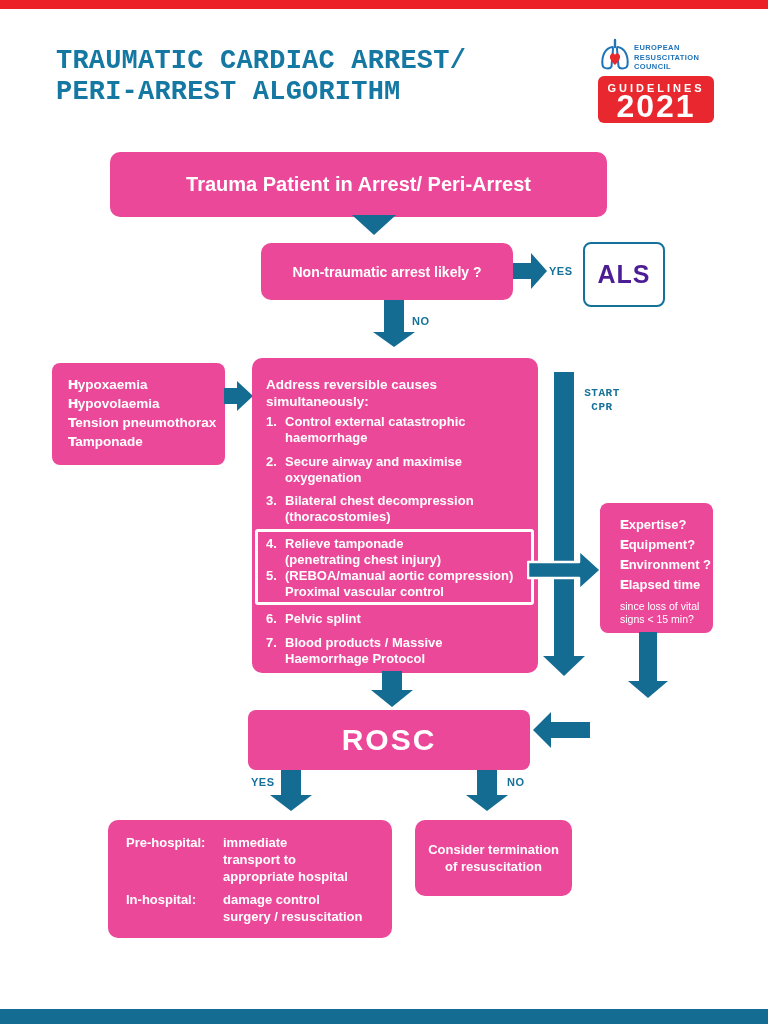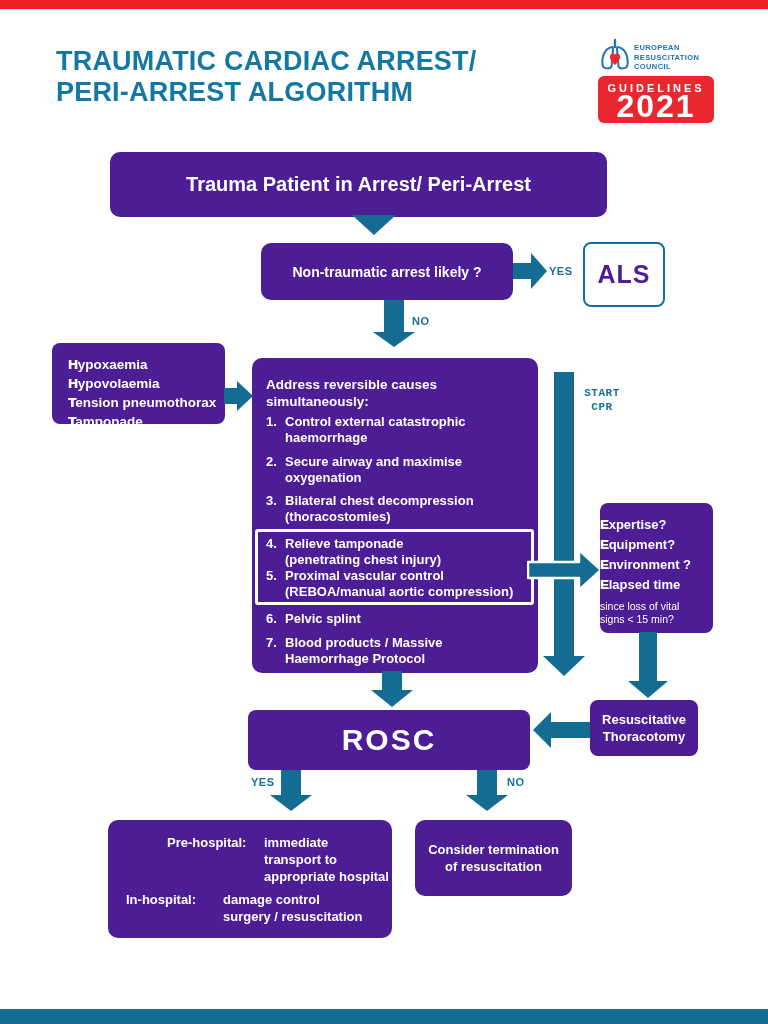--- a/index.html
+++ b/index.html
@@ -1,30 +1,30 @@
 <!DOCTYPE html>
 <html><head>
 <meta charset="utf-8">
 <style>
   html,body{margin:0;padding:0;background:#fff;}
   .page{position:relative;width:768px;height:1024px;background:#ffffff;overflow:hidden;
         font-family:"Liberation Sans","DejaVu Sans",sans-serif;}
   .abs{position:absolute;}
-  .box{position:absolute;background:#4c1d95;color:#fff;border-radius:10px;}
+  .box{position:absolute;background:#ec4899;color:#fff;border-radius:10px;}
   .center{display:flex;align-items:center;justify-content:center;text-align:center;}
   .shaft-v{position:absolute;width:20px;background:#156C92;}
   .shaft-h{position:absolute;height:16px;background:#156C92;}
   .head-down{position:absolute;background:#156C92;clip-path:polygon(0 0,100% 0,50% 100%);}
   .head-right{position:absolute;background:#156C92;clip-path:polygon(0 0,100% 50%,0 100%);}
   .head-left{position:absolute;background:#156C92;clip-path:polygon(100% 0,0 50%,100% 100%);}
   .lbl{position:absolute;color:#15719A;font-weight:bold;font-size:11px;letter-spacing:.5px;}
   .fl::first-letter{text-shadow:0.6px 0 0 currentColor,0 0 .5px currentColor;}
   .item{position:absolute;left:14px;width:250px;display:flex;font-size:13px;line-height:16px;font-weight:bold;color:#fff;}
   .item .num{width:19px;flex-shrink:0;}
-  #title{left:56px;top:46px;font-size:27px;line-height:31px;font-weight:bold;color:#1478A3;letter-spacing:.2px;}
+  #title{left:56px;top:46px;font-size:27px;line-height:31px;font-weight:bold;color:#1478A3;letter-spacing:.2px;font-family:Liberation Mono, monospace;}
   #badge{left:598px;top:76px;width:116px;height:47px;background:#E8282E;border-radius:6px;color:#fff;text-align:center;}
   #badge .g{font-size:11px;font-weight:bold;letter-spacing:3px;margin-top:6px;}
   #badge .y{font-size:32px;font-weight:bold;letter-spacing:2px;line-height:24px;}
   #orgname{left:634px;top:43px;font-size:7.5px;line-height:9.5px;font-weight:bold;color:#2173B8;letter-spacing:.4px;}
 </style>
 </head>
 <body>
 
 <div class="page">
 
@@ -67,21 +67,21 @@
   <div class="lbl" style="left:549px;top:265px;">YES</div>
   <div class="abs center" style="left:583px;top:242px;width:78px;height:61px;border:2.5px solid #15719A;border-radius:8px;
        color:#4c1d95;font-size:25px;font-weight:bold;letter-spacing:1px;background:#fff;">
     <span>ALS</span>
   </div>
 
   <div class="shaft-v" style="left:384px;top:300px;height:33px;"></div>
   <div class="head-down" style="left:373px;top:332px;width:42px;height:15px;"></div>
   <div class="lbl" style="left:412px;top:315px;">NO</div>
 
-  <div class="box" style="left:52px;top:343px;width:173px;height:81px;border-radius:8px;padding:12px 0 0 16px;box-sizing:border-box;
+  <div class="box" style="left:52px;top:363px;width:173px;height:102px;border-radius:8px;padding:12px 0 0 16px;box-sizing:border-box;
        font-size:13.5px;line-height:19px;font-weight:bold;">
     <div class="fl">Hypoxaemia</div>
     <div class="fl">Hypovolaemia</div>
     <div class="fl">Tension pneumothorax</div>
     <div class="fl">Tamponade</div>
   </div>
   <div class="shaft-h" style="left:224px;top:388px;width:15px;"></div>
   <div class="head-right" style="left:237px;top:381px;width:16px;height:30px;"></div>
 
   <div class="box" style="left:252px;top:358px;width:286px;height:315px;">
@@ -116,22 +116,22 @@
     <div class="item" style="top:178px;">
       <span class="num">4.</span>
       <span>
           <span style="display:block">Relieve tamponade</span>
           <span style="display:block">(penetrating chest injury)</span>
         </span>
     </div>
     <div class="item" style="top:210px;">
       <span class="num">5.</span>
       <span>
+          <span style="display:block">(REBOA/manual aortic compression)</span>
           <span style="display:block">Proximal vascular control</span>
-          <span style="display:block">(REBOA/manual aortic compression)</span>
         </span>
     </div>
     <div class="item" style="top:253px;">
       <span class="num">6.</span>
       <span>
           <span style="display:block">Pelvic splint</span>
         </span>
     </div>
     <div class="item" style="top:277px;">
       <span class="num">7.</span>
@@ -146,42 +146,36 @@
   <div class="head-down" style="left:543px;top:656px;width:42px;height:20px;"></div>
   <div class="lbl" style="left:578px;top:386px;width:48px;text-align:center;line-height:14px;font-family:Liberation Mono, monospace;">
     <div>START</div>
     <div>CPR</div>
   </div>
 
   <svg class="abs" style="left:527px;top:546px;" width="76" height="48" viewBox="0 0 76 48">
     <polygon points="1,16 52,16 52,4 74,24 52,44 52,32 1,32" fill="#156C92" stroke="#ffffff" stroke-width="2.5" stroke-linejoin="round"></polygon>
   </svg>
 
-  <div class="box" style="left:600px;top:503px;width:113px;height:130px;border-radius:8px;padding:12px 0 0 0;box-sizing:border-box;">
+  <div class="box" style="left:600px;top:503px;width:113px;height:130px;border-radius:8px;padding:12px 0 0 20px;box-sizing:border-box;">
     <div style="font-size:13px;line-height:20px;font-weight:bold;">
       <div class="fl">Expertise?</div>
       <div class="fl">Equipment?</div>
       <div class="fl">Environment ?</div>
       <div class="fl">Elapsed time</div>
     </div>
     <div style="font-size:10.5px;line-height:13px;font-weight:normal;margin-top:5px;">
       <div>since loss of vital</div>
       <div>signs &lt; 15 min?</div>
     </div>
   </div>
 
   <div class="shaft-v" style="left:639px;top:632px;height:50px;width:18px;"></div>
   <div class="head-down" style="left:628px;top:681px;width:40px;height:17px;"></div>
 
-  <div class="box center" style="left:590px;top:700px;width:108px;height:56px;border-radius:8px;font-size:13px;line-height:17px;font-weight:bold;">
-    <div>
-      <div>Resuscitative</div>
-      <div>Thoracotomy</div>
-    </div>
-  </div>
 
   <div class="shaft-h" style="left:550px;top:722px;width:40px;"></div>
   <div class="head-left" style="left:533px;top:712px;width:18px;height:36px;"></div>
 
   <div class="shaft-v" style="left:382px;top:671px;height:20px;"></div>
   <div class="head-down" style="left:371px;top:690px;width:42px;height:17px;"></div>
 
   <div class="box center" style="left:248px;top:710px;width:282px;height:60px;border-radius:8px;font-size:30px;font-weight:bold;letter-spacing:2px;">
     <span>ROSC</span>
   </div>
@@ -189,21 +183,21 @@
   <div class="lbl" style="left:251px;top:776px;">YES</div>
   <div class="shaft-v" style="left:281px;top:770px;height:26px;"></div>
   <div class="head-down" style="left:270px;top:795px;width:42px;height:16px;"></div>
 
   <div class="lbl" style="left:507px;top:776px;">NO</div>
   <div class="shaft-v" style="left:477px;top:770px;height:26px;"></div>
   <div class="head-down" style="left:466px;top:795px;width:42px;height:16px;"></div>
 
   <div class="box" style="left:108px;top:820px;width:284px;height:118px;padding:14px 0 0 18px;box-sizing:border-box;
        font-size:13px;line-height:17px;font-weight:bold;">
-    <div style="display:flex;margin-left:41px;">
+    <div style="display:flex;">
       <div style="width:97px;flex-shrink:0;">Pre-hospital:</div>
       <div>
         <div>immediate</div>
         <div>transport to</div>
         <div>appropriate hospital</div>
       </div>
     </div>
     <div style="display:flex;margin-top:6px;">
       <div style="width:97px;flex-shrink:0;">In-hospital:</div>
       <div>

